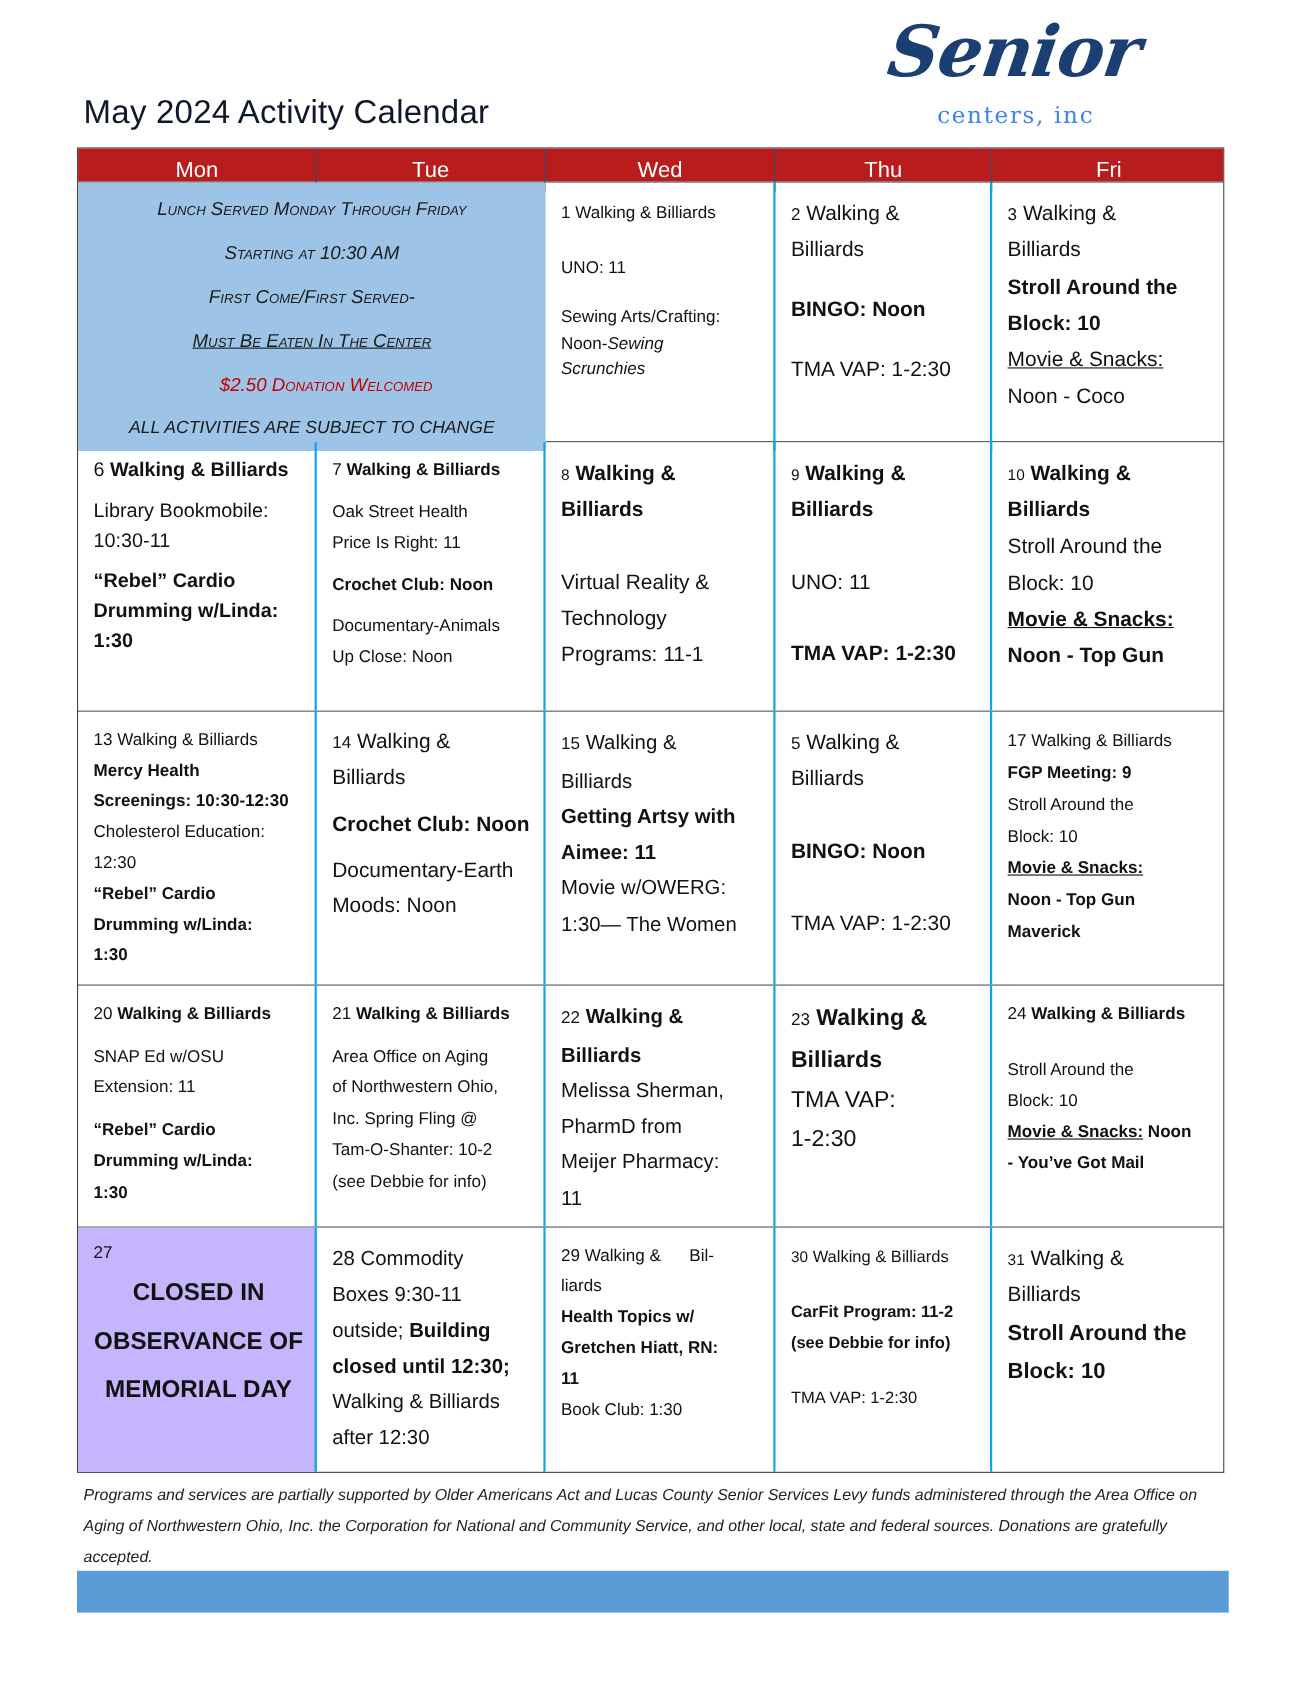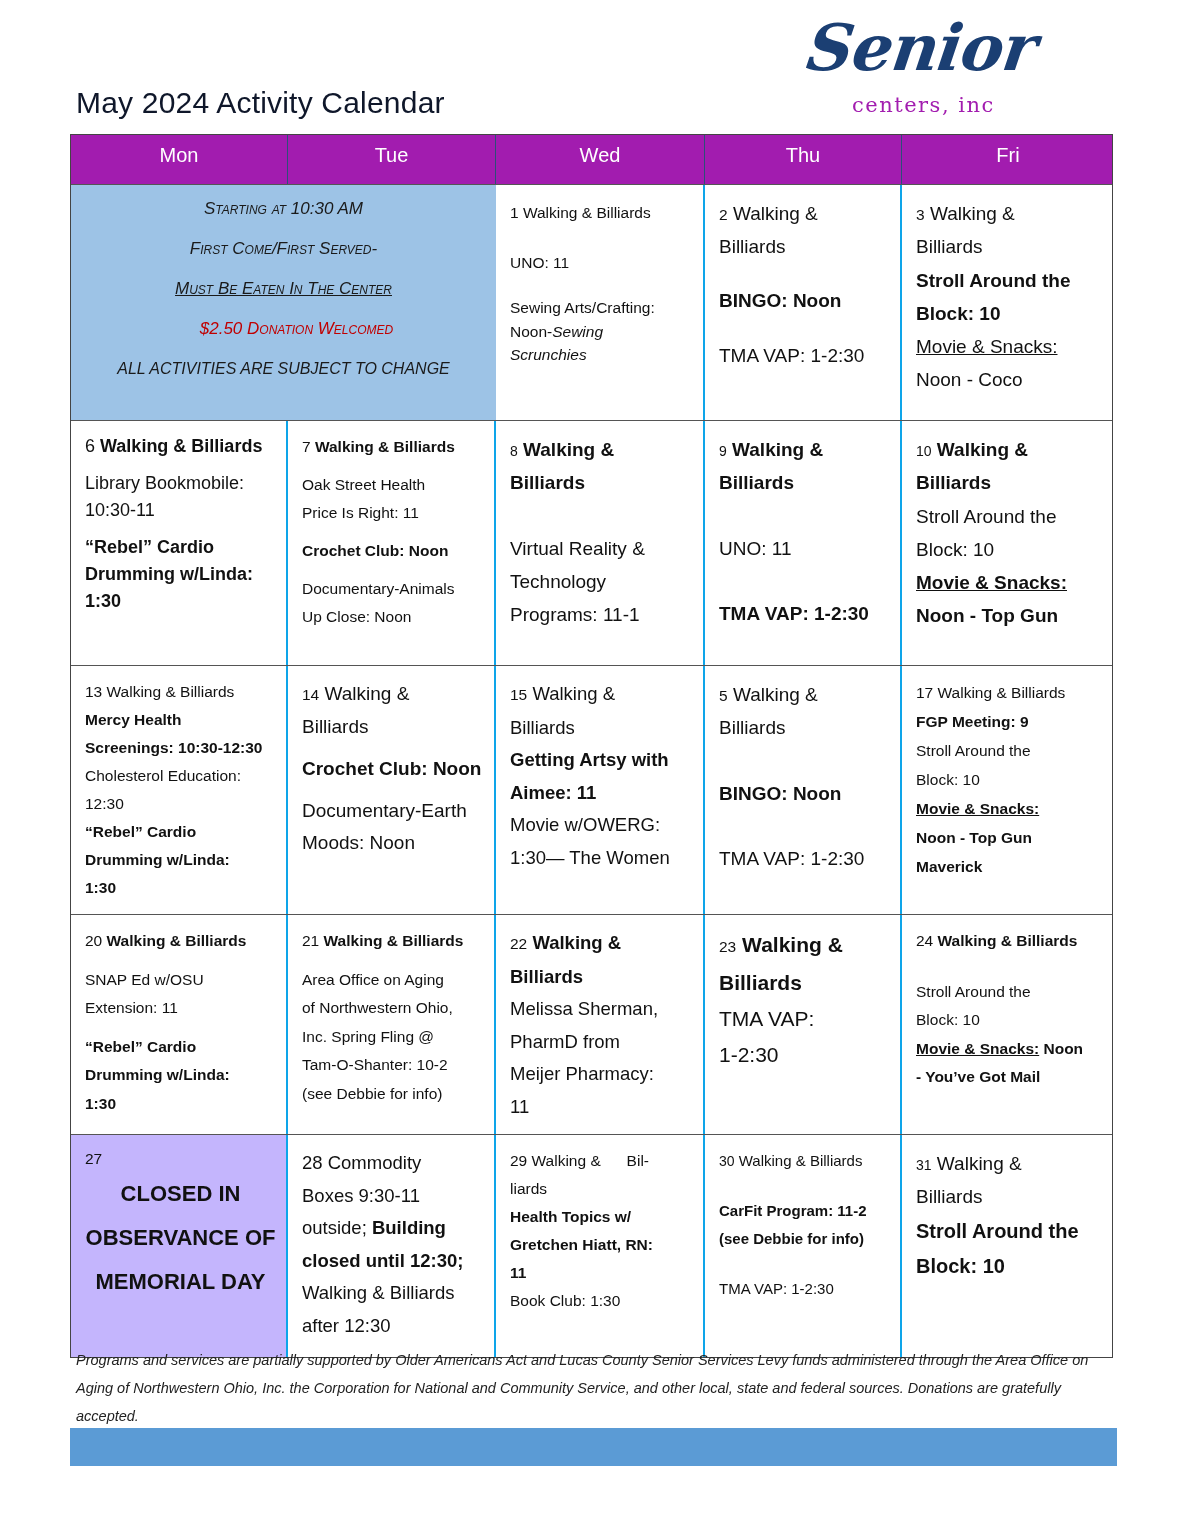--- a/index.html
+++ b/index.html
@@ -1,23 +1,23 @@
 <!DOCTYPE html>
 <html><head>
 <meta charset="utf-8">
 <style>
   html, body { margin: 0; padding: 0; background: #ffffff; }
   body { width: 1187px; height: 1536px; position: relative; font-family: "Liberation Sans", "DejaVu Sans", sans-serif; color: #111; overflow: hidden; }
   .page-title { position: absolute; left: 76px; top: 86px; font-size: 30px; color: #0f172a; letter-spacing: 0.2px; }
   .logo { position: absolute; left: 800px; top: 18px; width: 250px; height: 110px; }
   .logo-script { position: absolute; left: 8px; top: -8px; font-family: "DejaVu Serif", serif; font-style: italic; font-weight: bold; font-size: 64px; color: #1b3f73; letter-spacing: -1px; transform: skewX(-8deg); }
-  .logo-sub { position: absolute; left: 52px; top: 75px; font-family: "DejaVu Serif", serif; font-size: 21px; color: #a21caf; letter-spacing: 1.5px; }
+  .logo-sub { position: absolute; left: 52px; top: 75px; font-family: "DejaVu Serif", serif; font-size: 21px; color: #3b82f6; letter-spacing: 1.5px; }
 
   .cal { position: absolute; left: 70px; top: 134px; width: 1043px; border: 1px solid #444; box-sizing: border-box; }
-  .hdr { display: grid; grid-template-columns: 217px 208px 209px 197px 212px; height: 49px; background: #a21caf; }
+  .hdr { display: grid; grid-template-columns: 217px 208px 209px 197px 212px; height: 30px; background: #b91c1c; }
   .hdr div { color: #fff; font-size: 20px; text-align: center; line-height: 40px; border-right: 1px solid #2d4f78; }
   .hdr div:last-child { border-right: none; }
   .week { display: grid; grid-template-columns: 217px 208px 209px 197px 212px; border-top: 1px solid #555; }
   .cell { border-right: 2px solid #0ea5e9; padding: 12px 10px 8px 14px; box-sizing: border-box; font-size: 17px; line-height: 1.5; }
   .cell:last-child { border-right: none; }
   .cell .ln { display: block; }
   .b { font-weight: bold; }
   .u { text-decoration: underline; }
   .i { font-style: italic; }
   .sm { font-size: 15.5px; }
@@ -51,20 +51,21 @@
   <div class="hdr">
     <div>Mon</div>
     <div>Tue</div>
     <div>Wed</div>
     <div>Thu</div>
     <div>Fri</div>
   </div>
 
   <div class="week" style="height:235px;">
     <div class="notice">
+      <span class="nl">Lunch Served Monday Through Friday</span>
       <span class="nl">Starting at 10:30 AM</span>
       <span class="nl">First Come/First Served-</span>
       <span class="nl u">Must Be Eaten In The Center</span>
       <span class="nl red">$2.50 Donation Welcomed</span>
       <span class="nl caps">ALL ACTIVITIES ARE SUBJECT TO CHANGE</span>
     </div>
     <div class="cell sm">
       <span class="ln" style="line-height:32px"><span>1</span> <span>Walking &amp;  Billiards</span></span>
       <span class="gap"></span>
       <span class="ln">UNO: 11</span>

